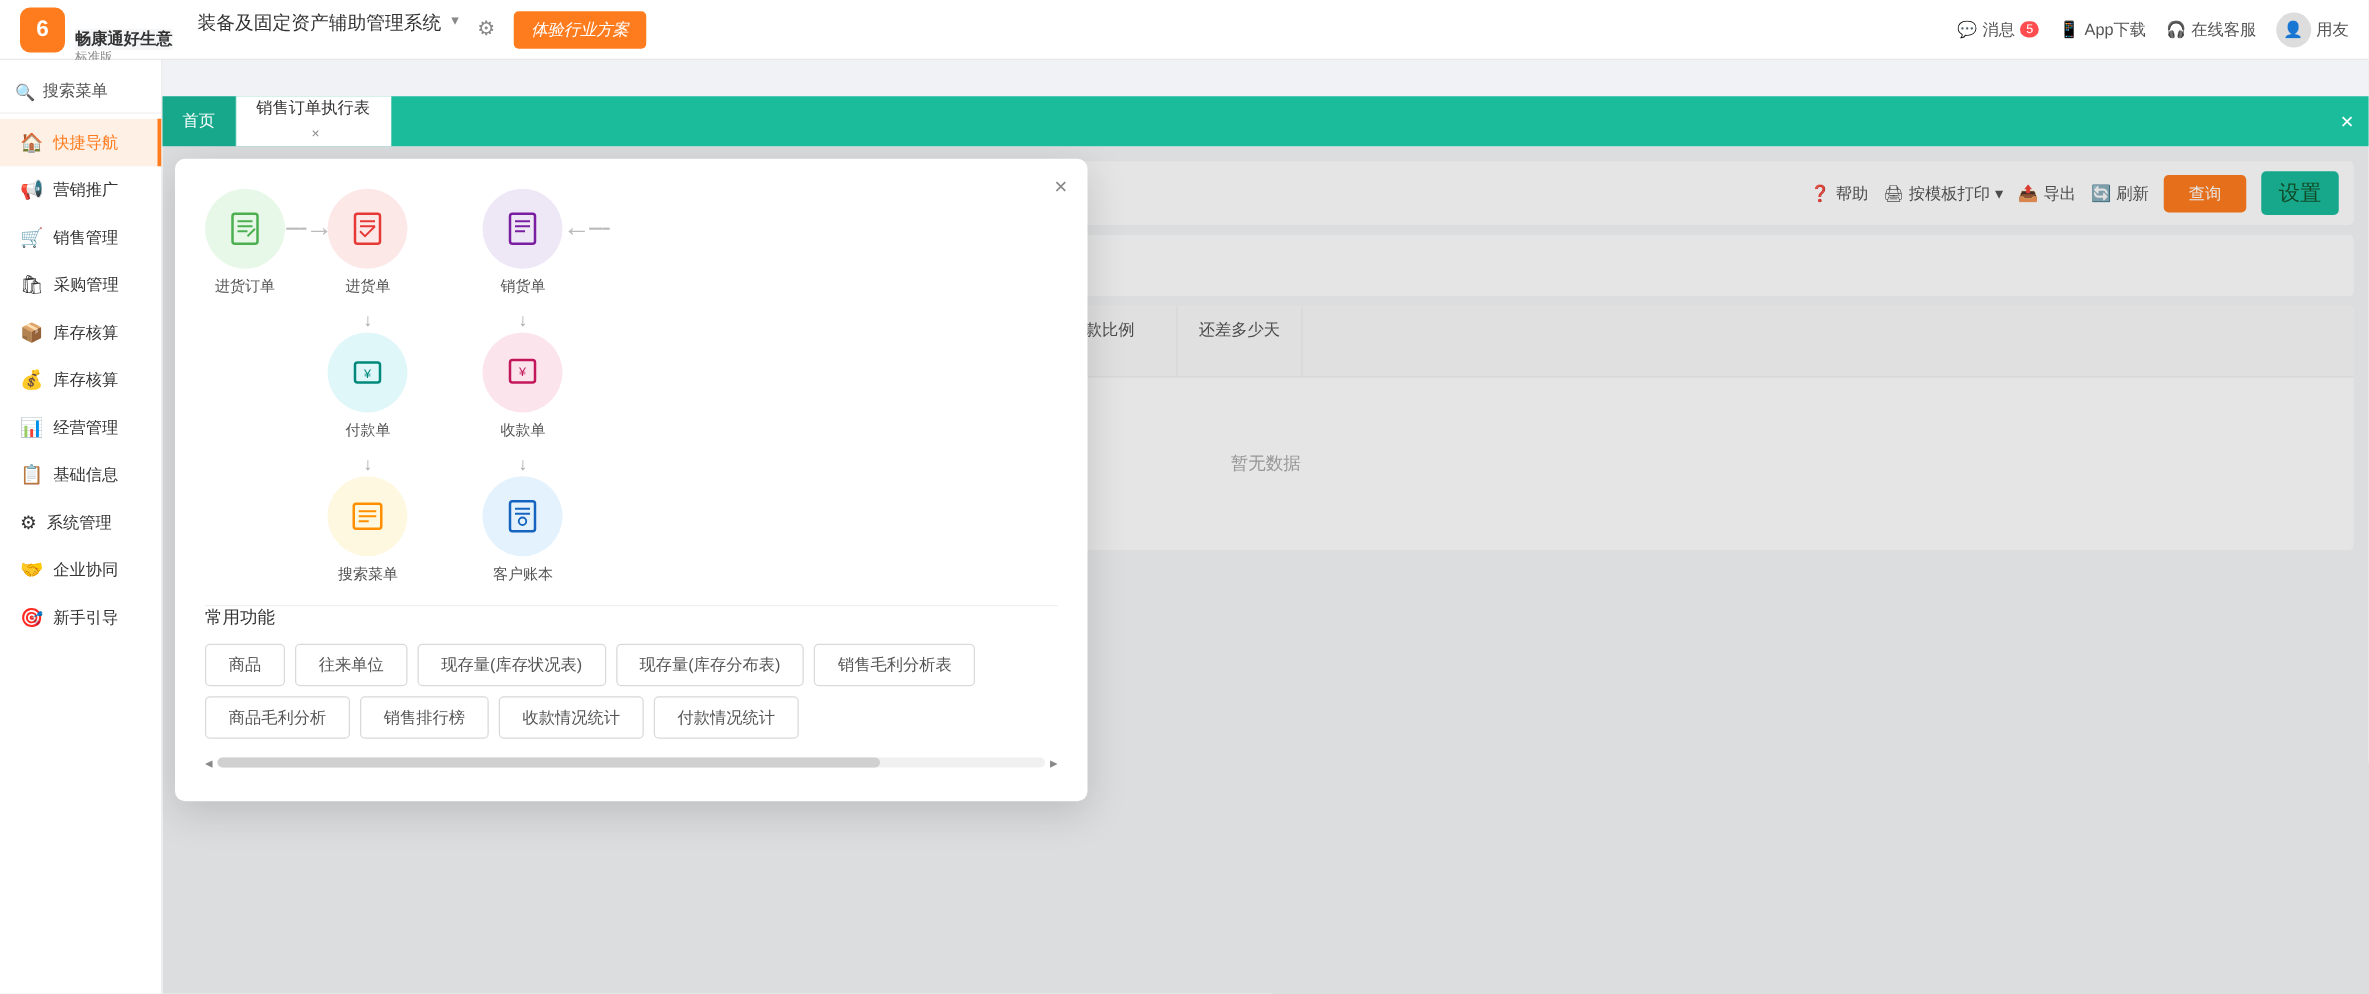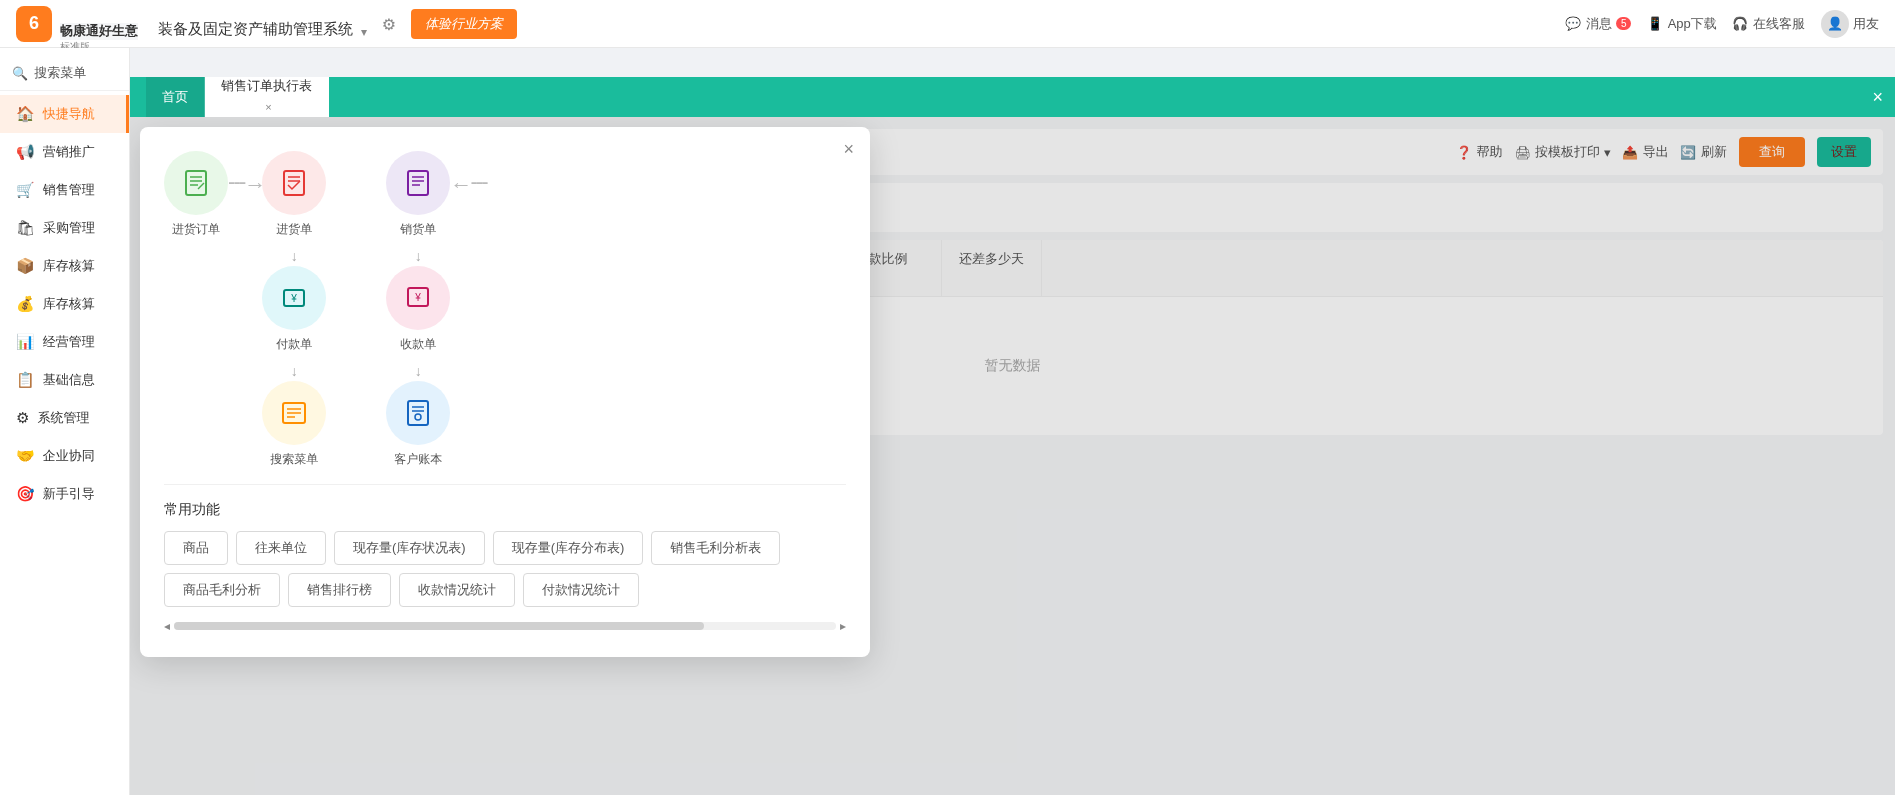--- a/index.html
+++ b/index.html
@@ -10,21 +10,21 @@
       display: flex; align-items: center; height: 48px;
       background: #fff; border-bottom: 1px solid #e8e8e8;
       padding: 0 16px; gap: 12px;
     }
     .logo-area { display: flex; align-items: center; gap: 8px; width: 130px; }
     .logo-icon { width: 36px; height: 36px; background: #ff7c1e; border-radius: 8px; display: flex; align-items: center; justify-content: center; color: white; font-size: 18px; font-weight: bold; }
     .logo-text { font-size: 11px; color: #333; line-height: 1.3; }
     .logo-text .main { font-size: 13px; font-weight: bold; color: #333; }
     .logo-text .sub { color: #888; font-size: 10px; }
 
-    .system-title { flex: 1; display: flex; align-items: flex-end; gap: 8px; }
+    .system-title { flex: 1; display: flex; align-items: flex-start; gap: 8px; }
     .system-title-text { font-size: 15px; color: #333; font-weight: 500; }
     .title-arrow { color: #888; font-size: 12px; cursor: pointer; }
     .gear-btn { width: 28px; height: 28px; display: flex; align-items: center; justify-content: center; color: #888; cursor: pointer; font-size: 16px; }
     .experience-btn { background: #ff7c1e; color: white; border: none; border-radius: 4px; padding: 6px 14px; cursor: pointer; font-size: 13px; font-style: italic; }
 
     .header-right { display: flex; align-items: center; gap: 16px; margin-left: auto; }
     .header-icon-item { display: flex; align-items: center; gap: 4px; color: #555; cursor: pointer; font-size: 13px; }
     .badge { background: #ff4d4f; color: white; border-radius: 10px; font-size: 10px; padding: 1px 5px; }
     .user-avatar { width: 28px; height: 28px; border-radius: 50%; background: #ddd; display: flex; align-items: center; justify-content: center; color: #888; }
 
@@ -34,36 +34,36 @@
     .sidebar-search { display: flex; align-items: center; gap: 6px; padding: 8px 12px; color: #555; cursor: pointer; font-size: 13px; border-bottom: 1px solid #f0f0f0; margin-bottom: 4px; }
     .sidebar-item { display: flex; align-items: center; gap: 8px; padding: 10px 16px; color: #333; cursor: pointer; font-size: 13px; transition: background 0.2s; }
     .sidebar-item.active { background: #fff0e6; color: #ff7c1e; border-right: 3px solid #ff7c1e; }
     .sidebar-item .si-icon { font-size: 15px; }
     .sidebar-item .si-label { font-size: 13px; }
 
     
     .main { flex: 1; display: flex; flex-direction: column; background: #f5f6f8; margin-top: 29px; }
 
     
-    .tab-bar { display: flex; align-items: center; background: #1abc9c; height: 40px; padding: 0 0 0 16px; text-align: right; }
+    .tab-bar { display: flex; align-items: center; background: #1abc9c; height: 40px; padding: 0 0 0 0; text-align: right; }
     .tab-item { display: flex; align-items: center; gap: 6px; padding: 0 16px; height: 40px; cursor: pointer; font-size: 13px; color: rgba(255,255,255,0.85); border-right: 1px solid rgba(255,255,255,0.2); }
     .tab-item.home { background: rgba(0,0,0,0.1); color: white; }
     .tab-item.active-tab { background: white; color: #333; flex-direction: column; }
     .tab-close { color: #888; font-size: 11px; margin-left: 4px; }
     .tab-spacer { flex: 1; }
     .tab-close-all { color: white; padding: 0 12px; cursor: pointer; font-size: 18px; }
 
     
     .content-area { flex: 1; padding: 12px; position: relative; overflow: hidden; }
 
     
     .toolbar { display: flex; align-items: center; justify-content: flex-end; gap: 12px; background: white; padding: 8px 12px; margin-bottom: 8px; border-radius: 4px; }
     .toolbar-btn { display: flex; align-items: center; gap: 4px; color: #555; cursor: pointer; font-size: 13px; }
     .query-btn { background: #ff7c1e; color: white; border: none; border-radius: 4px; padding: 6px 20px; cursor: pointer; font-size: 13px; }
-    .set-btn { background: #1abc9c; color: #7f1d1d; border: none; border-radius: 4px; padding: 6px 14px; cursor: pointer; font-size: 13px; }
+    .set-btn { background: #1abc9c; color: #14532d; border: none; border-radius: 4px; padding: 6px 14px; cursor: pointer; font-size: 17px; }
 
     
     .filter-bar { background: white; padding: 10px 12px; margin-bottom: 8px; border-radius: 4px; display: flex; align-items: center; gap: 12px; flex-wrap: wrap; }
     .filter-input { border: 1px solid #d9d9d9; border-radius: 4px; padding: 5px 10px; font-size: 13px; width: 180px; color: #999; }
     .filter-select { border: 1px solid #d9d9d9; border-radius: 4px; padding: 5px 10px; font-size: 13px; width: 140px; color: #999; background: white; }
     .more-conditions { color: #1abc9c; cursor: pointer; font-size: 13px; }
     .date-icon { color: #888; }
 
     
     .data-table { background: white; border-radius: 4px; overflow: hidden; }
@@ -83,21 +83,21 @@
     .circle-green { background: #e8f8e8; color: #4caf50; }
     .circle-red { background: #fde8e8; color: #e53935; }
     .circle-purple { background: #ede7f6; color: #7b1fa2; }
     .circle-orange { background: #fff3e0; color: #f57c00; }
     .circle-teal { background: #e0f7fa; color: #00838f; }
     .circle-pink { background: #fce4ec; color: #c2185b; }
     .circle-orange2 { background: #fff8e1; color: #ff8f00; }
     .circle-blue { background: #e3f2fd; color: #1565c0; }
 
     
-    .common-functions { border-top: 1px solid #f0f0f0; padding-top: 16px; }
+    .common-functions { border-top: 1px solid #f0f0f0; }
     .cf-title { font-size: 14px; color: #333; font-weight: 500; margin-bottom: 12px; }
     .cf-buttons { display: flex; flex-wrap: wrap; gap: 8px; }
     .cf-btn { border: 1px solid #d9d9d9; border-radius: 4px; padding: 7px 18px; font-size: 13px; color: #555; cursor: pointer; background: white; }
 
     
     .popup-scroll { display: flex; align-items: center; margin-top: 12px; gap: 4px; }
     .scroll-bar-track { flex: 1; height: 8px; background: #f0f0f0; border-radius: 4px; }
     .scroll-bar-thumb { width: 80%; height: 8px; background: #d0d0d0; border-radius: 4px; }
     .scroll-arrow { color: #888; cursor: pointer; font-size: 12px; }
   </style>

